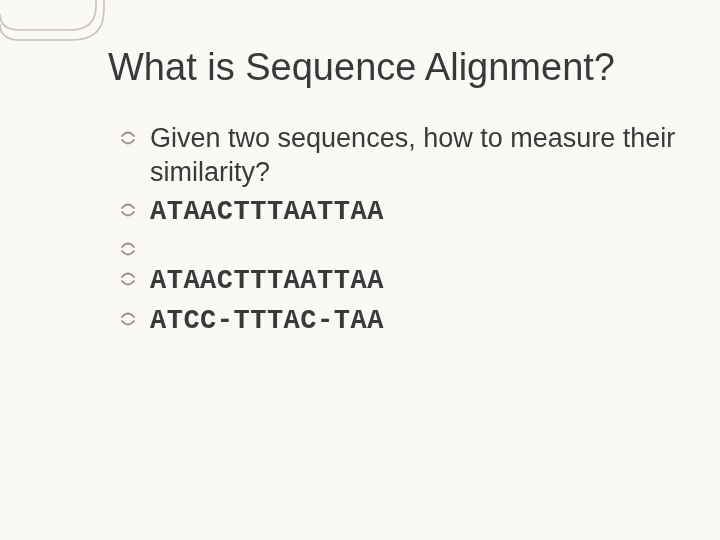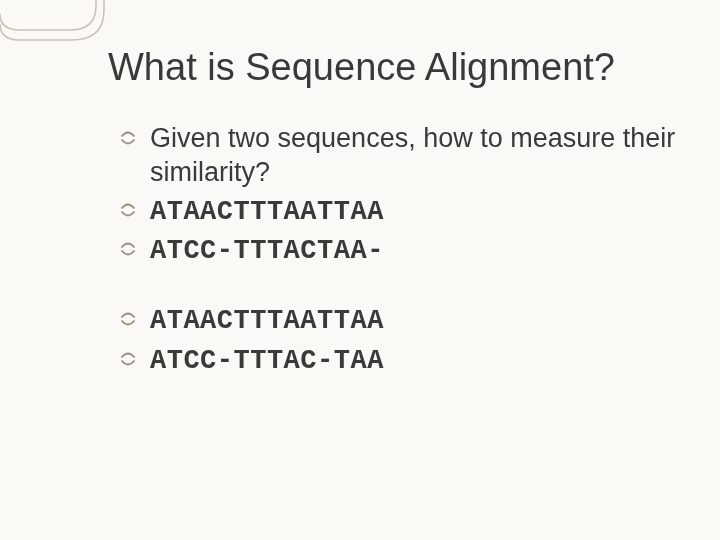--- a/index.html
+++ b/index.html
@@ -88,21 +88,20 @@
       <svg class="marker" width="20" height="14" viewBox="0 0 20 14">
         <path d="M2 5 Q 8 -2 14 5 M2 9 Q 8 16 14 9" fill="none" stroke="#9c9180" stroke-width="1.8" stroke-linecap="round"></path>
       </svg>
       <span class="mono">ATAACTTTAATTAA</span>
     </div>
 
     <div class="bullet">
       <svg class="marker" width="20" height="14" viewBox="0 0 20 14">
         <path d="M2 5 Q 8 -2 14 5 M2 9 Q 8 16 14 9" fill="none" stroke="#9c9180" stroke-width="1.8" stroke-linecap="round"></path>
       </svg>
-      <span class="mono">ATCC-TTTACTAA-</span>
     </div>
 
     <div class="gap"></div>
 
     <div class="bullet">
       <svg class="marker" width="20" height="14" viewBox="0 0 20 14">
         <path d="M2 5 Q 8 -2 14 5 M2 9 Q 8 16 14 9" fill="none" stroke="#9c9180" stroke-width="1.8" stroke-linecap="round"></path>
       </svg>
       <span class="mono">ATAACTTTAATTAA</span>
     </div>

